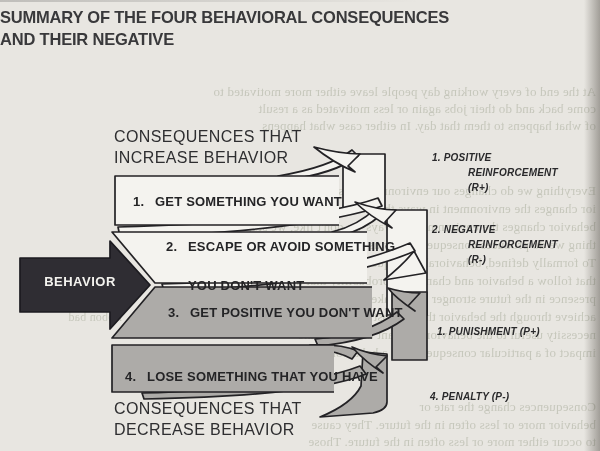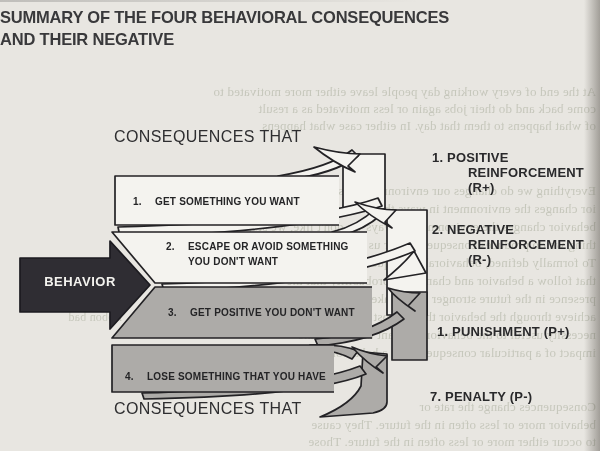--- a/index.html
+++ b/index.html
@@ -22,28 +22,28 @@
     position:absolute;top:7px;left:0;width:100%;text-align:left;
     font-weight:bold;font-size:16.5px;line-height:21.5px;letter-spacing:-.2px;
     color:#39393b;
   }
   .hdr{
     position:absolute;font-weight:normal;font-size:16px;line-height:21px;
     letter-spacing:.4px;color:#2e2e30;
   }
   svg{position:absolute;top:0;left:0;}
   .alabel{
-    position:absolute;font-weight:bold;font-size:10px;line-height:15px;
+    position:absolute;font-weight:bold;font-size:13px;line-height:15px;
     letter-spacing:.2px;color:#242426;white-space:nowrap;
   }
   .alabel .num{display:inline-block;width:22px;}
-  .alabel .l2{display:block;margin-left:22px;}
+  .alabel .l2{display:block;margin-left:22px;margin-top:24px;}
   .clabel{
-    position:absolute;font-weight:bold;font-size:13px;line-height:15px;
-    letter-spacing:.2px;color:#29292b;white-space:nowrap;
+    position:absolute;font-weight:bold;font-size:10px;line-height:15px;
+    letter-spacing:.2px;color:#29292b;white-space:nowrap;font-style:italic;
   }
   .clabel .ind{display:block;margin-left:36px;}
   .behavior-text{
     position:absolute;left:24px;top:274px;width:112px;text-align:center;
     font-weight:bold;font-size:13px;letter-spacing:.5px;color:#f4f3ef;
   }
 </style>
 </head>
 <body>
 
@@ -104,24 +104,26 @@
     </g>
   </svg>
 
   <div class="title">
     <div>SUMMARY OF THE FOUR BEHAVIORAL CONSEQUENCES</div>
     <div>AND THEIR NEGATIVE</div>
   </div>
 
   <div class="hdr" style="left:114px;top:126px">
     <div>CONSEQUENCES THAT</div>
+    <div>INCREASE BEHAVIOR</div>
   </div>
 
   <div class="hdr" style="left:114px;top:398px">
     <div>CONSEQUENCES THAT</div>
+    <div>DECREASE BEHAVIOR</div>
   </div>
 
   <div class="behavior-text">BEHAVIOR</div>
 
   <div class="alabel" style="left:133px;top:194px">
     <span class="num">1.</span><span>GET SOMETHING YOU WANT</span>
   </div>
   <div class="alabel" style="left:166px;top:239px">
     <span class="num">2.</span><span>ESCAPE OR AVOID SOMETHING</span>
     <span class="l2">YOU DON'T WANT</span>
@@ -140,18 +142,18 @@
   </div>
   <div class="clabel" style="left:432px;top:222px">
     <span>2. NEGATIVE</span>
     <span class="ind">REINFORCEMENT</span>
     <span class="ind">(R-)</span>
   </div>
   <div class="clabel" style="left:437px;top:324px">
     <span>1. PUNISHMENT (P+)</span>
   </div>
   <div class="clabel" style="left:430px;top:389px">
-    <span>7. PENALTY (P-)</span>
+    <span>4. PENALTY (P-)</span>
   </div>
 
   <div class="scan-top-edge"></div>
   <div class="scan-right-shadow"></div>
 </div>
 
 </body></html>

